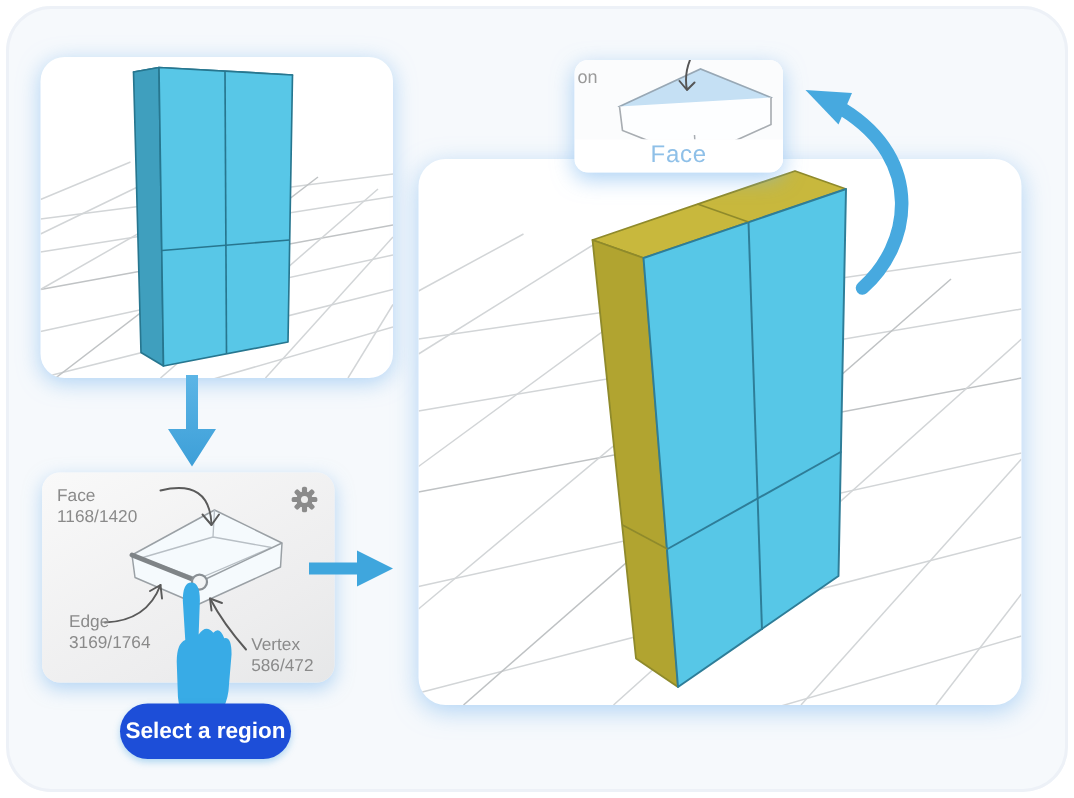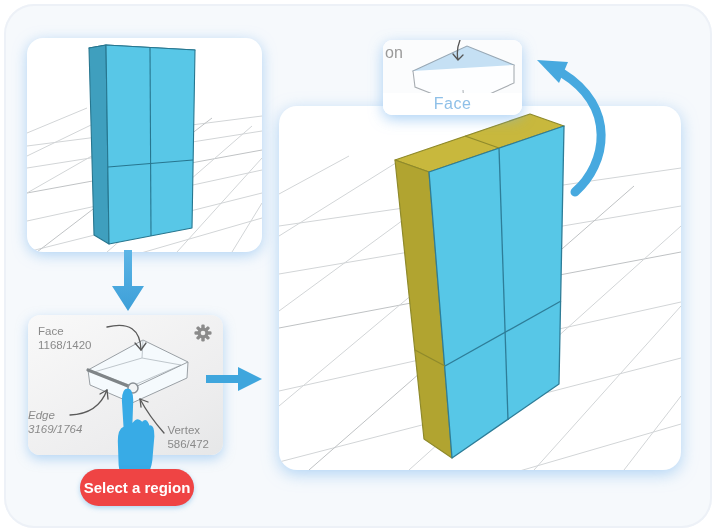--- a/index.html
+++ b/index.html
@@ -22,38 +22,38 @@
     box-shadow:0 4px 16px rgba(118,180,238,.55);z-index:2;
   }
   .panel-region{
     position:absolute;left:28px;top:315px;width:195px;height:140px;border-radius:12px;
     background:linear-gradient(150deg,#f9f9f9 0%,#ededee 70%,#e6e7e8 100%);
     box-shadow:0 4px 12px rgba(118,180,238,.5);z-index:3;
   }
   .rp-label{position:absolute;font-size:11.5px;color:#8a8a8a;line-height:14px;z-index:2;}
   .rp-label div{white-space:nowrap;}
   .rp-face{left:10px;top:9px;}
-  .rp-edge{left:0;top:93px;font-style:italic;}
+  .rp-edge{left:18px;top:93px;}
   .rp-vertex{right:14px;top:108px;text-align:left;}
   .gear{position:absolute;right:11px;top:9px;z-index:3;}
   .region-svg{position:absolute;left:0;top:0;z-index:1;}
   .flow-arrow{position:absolute;z-index:4;}
   .hand{position:absolute;left:104px;top:386px;z-index:5;}
   .btn-select{
     position:absolute;left:80px;top:469px;width:114px;height:37px;border-radius:19px;
-    background:#ef4444;color:#fff;font-size:15px;font-weight:700;
+    background:#1d4ed8;color:#fff;font-size:15px;font-weight:700;
     display:flex;align-items:center;justify-content:center;z-index:6;
     box-shadow:0 2px 5px rgba(40,150,220,.35);
   }
   .popup{
     position:absolute;left:383px;top:40px;width:139px;height:75px;border-radius:9px;
     background:#fff;box-shadow:0 4px 14px rgba(118,180,238,.6);overflow:hidden;z-index:8;
   }
   .popup-diagram{position:relative;width:139px;height:53px;background:#fbfcfd;overflow:hidden;}
-  .popup-clipped{position:absolute;left:2px;top:4px;font-size:16px;color:#9a9a9a;}
+  .popup-clipped{position:absolute;left:2px;top:4px;font-size:12px;color:#9a9a9a;}
   .popup-label{
     width:139px;height:22px;display:flex;align-items:center;justify-content:center;
     color:#8fc0e8;font-size:16px;letter-spacing:.5px;background:#fff;
   }
   .curved-arrow{position:absolute;left:515px;top:52px;z-index:7;}
 </style>
 </head>
 <body>
 
 <div class="frame"></div>

